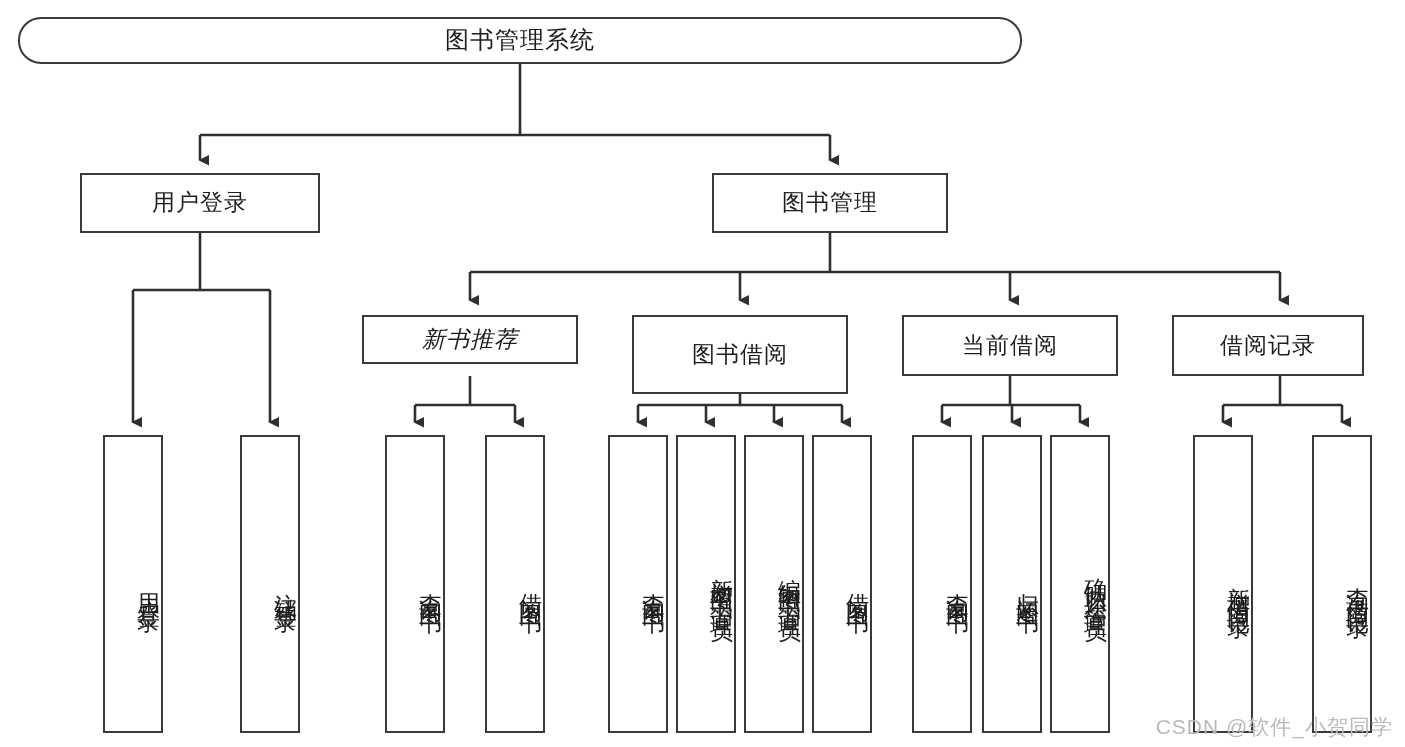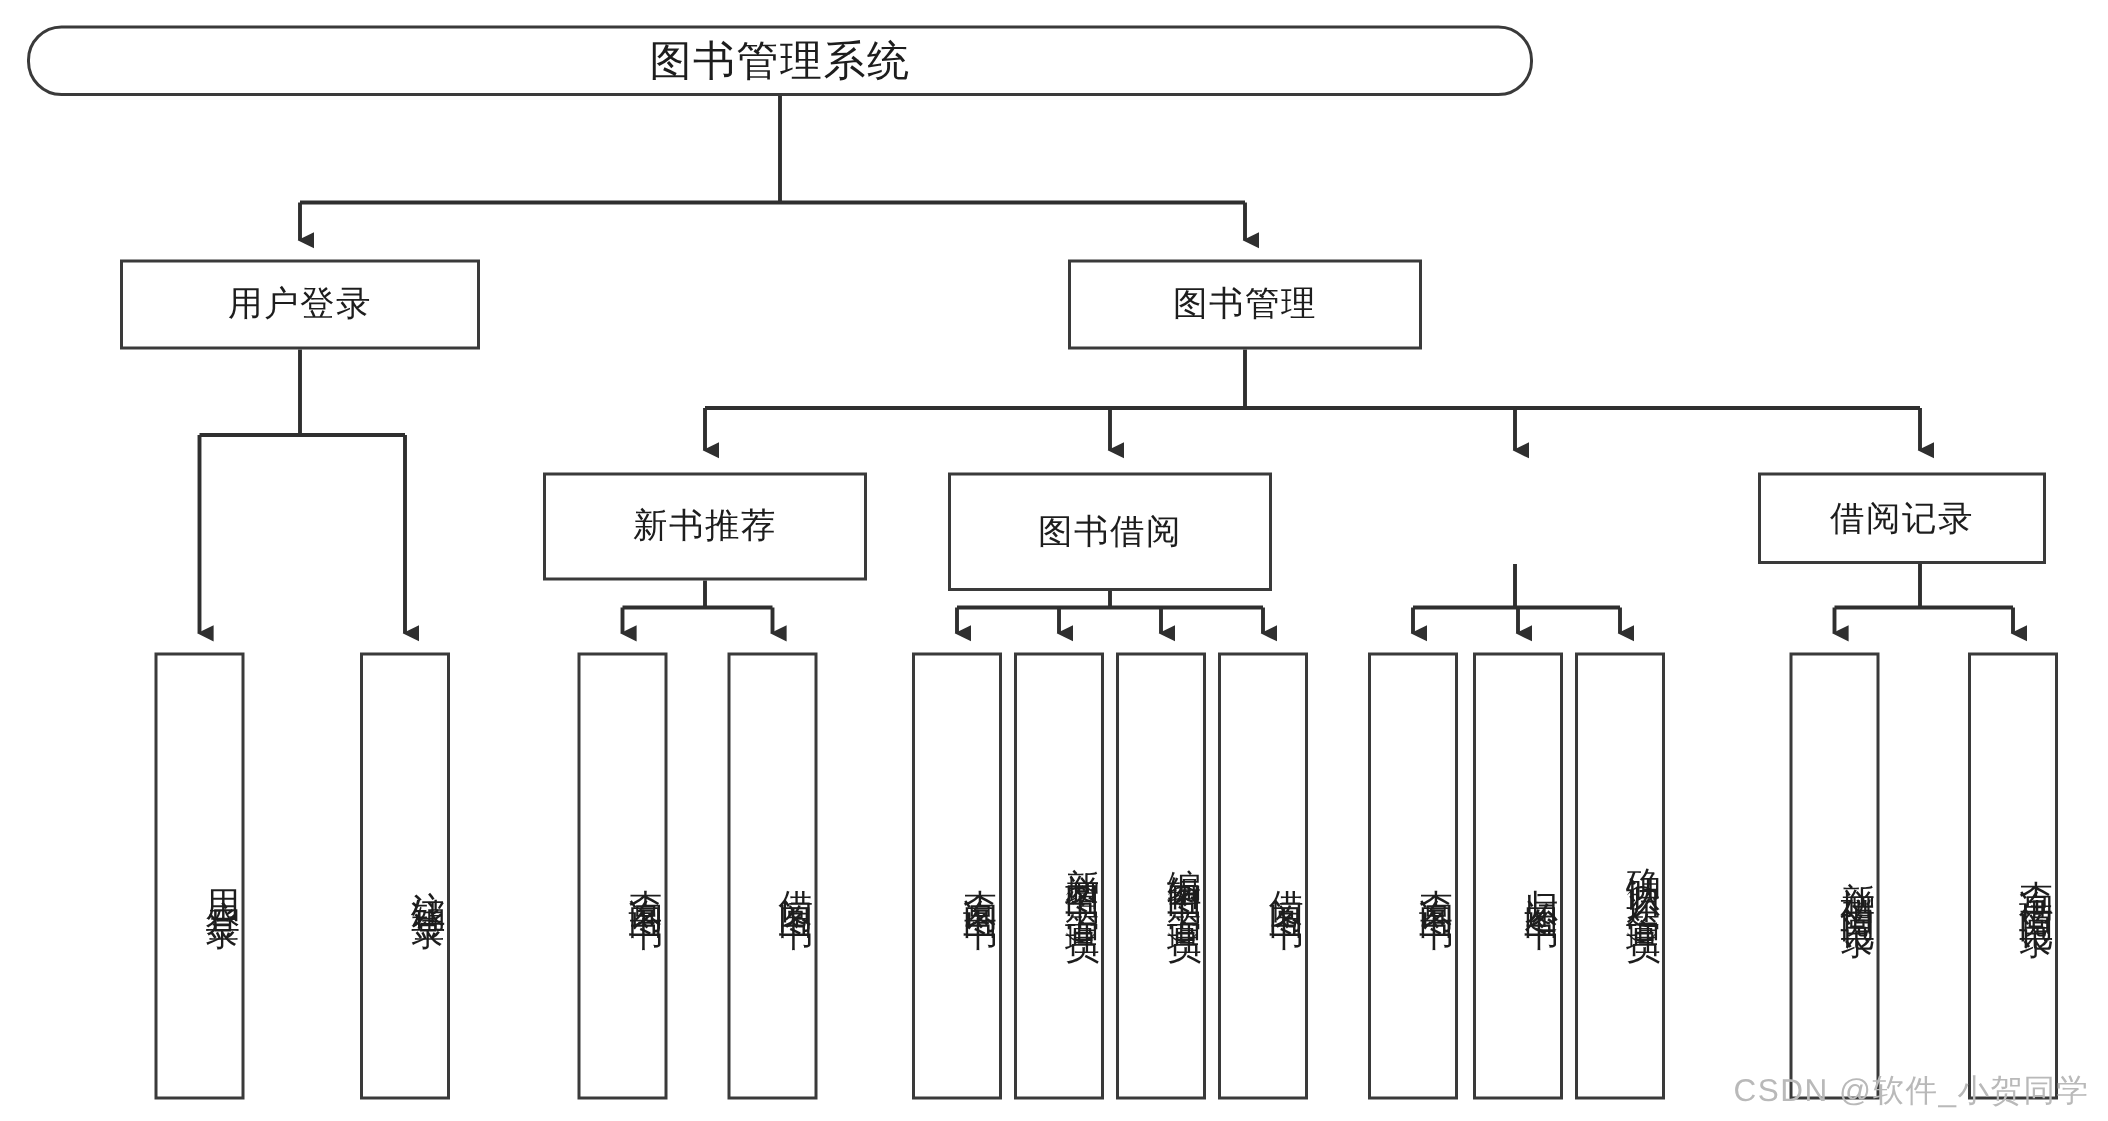--- a/index.html
+++ b/index.html
@@ -30,21 +30,21 @@
     justify-content:center;
     color:#1d1d1d;
     line-height:1.12;
     text-align:center;
   }
   .node.h{
     font-size:23px;
     letter-spacing:1px;
   }
   .node.root{
-    font-size:28px;
+    font-size:24px;
     letter-spacing:1px;
     border-radius:23px;
   }
   .node.v{
     font-size:23px;
     writing-mode:vertical-rl;
     text-orientation:upright;
     letter-spacing:6px;
     padding-top:6px;
     align-items:flex-start;
@@ -123,25 +123,28 @@
     <span>图书管理系统</span>
   </div>
 
   <div class="node h" style="left:80px;top:173px;width:240px;height:60px;">
     <span>用户登录</span>
   </div>
   <div class="node h" style="left:712px;top:173px;width:236px;height:60px;">
     <span>图书管理</span>
   </div>
 
-  <div class="node h" style="left:362px;top:315px;width:216px;height:72px;">
+  <div class="node h" style="left:362px;top:315px;width:216px;height:49px;font-style:italic;">
     <span>新书推荐</span>
   </div>
   <div class="node h" style="left:632px;top:315px;width:216px;height:79px;">
     <span>图书借阅</span>
+  </div>
+  <div class="node h" style="left:902px;top:315px;width:216px;height:61px;">
+    <span>当前借阅</span>
   </div>
   <div class="node h" style="left:1172px;top:315px;width:192px;height:61px;">
     <span>借阅记录</span>
   </div>
 
   <div class="node v" style="left:103px;top:435px;width:60px;height:298px;">
     <span>用户登录</span>
   </div>
   <div class="node v" style="left:240px;top:435px;width:60px;height:298px;">
     <span>注销登录</span>

